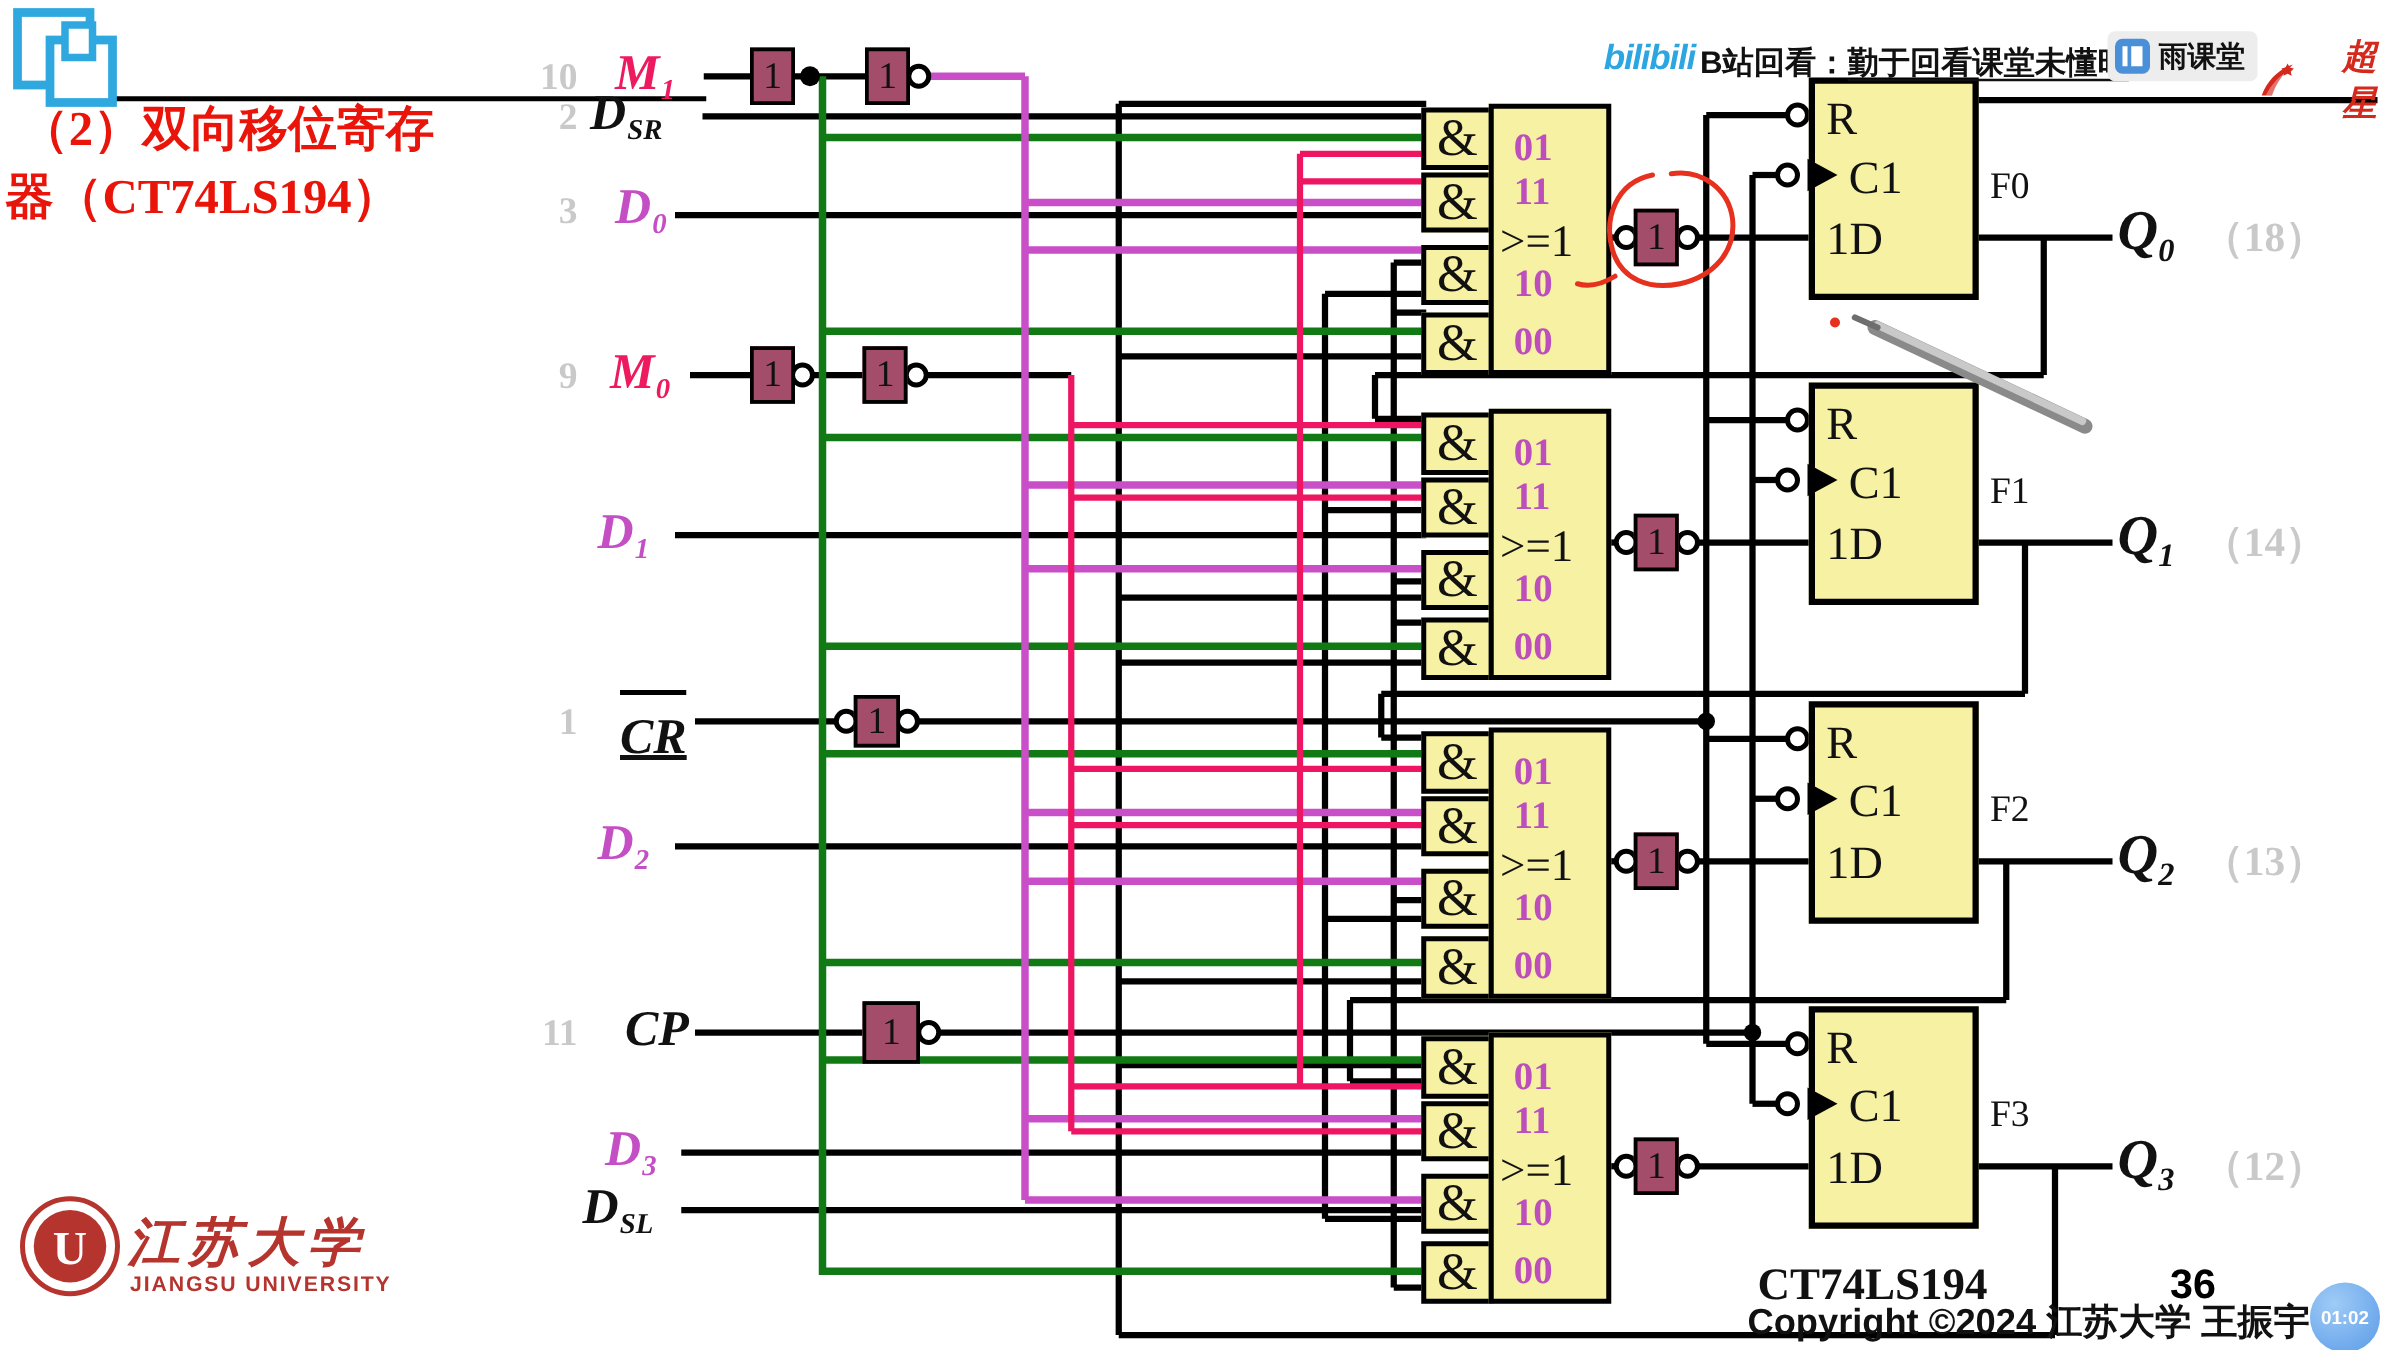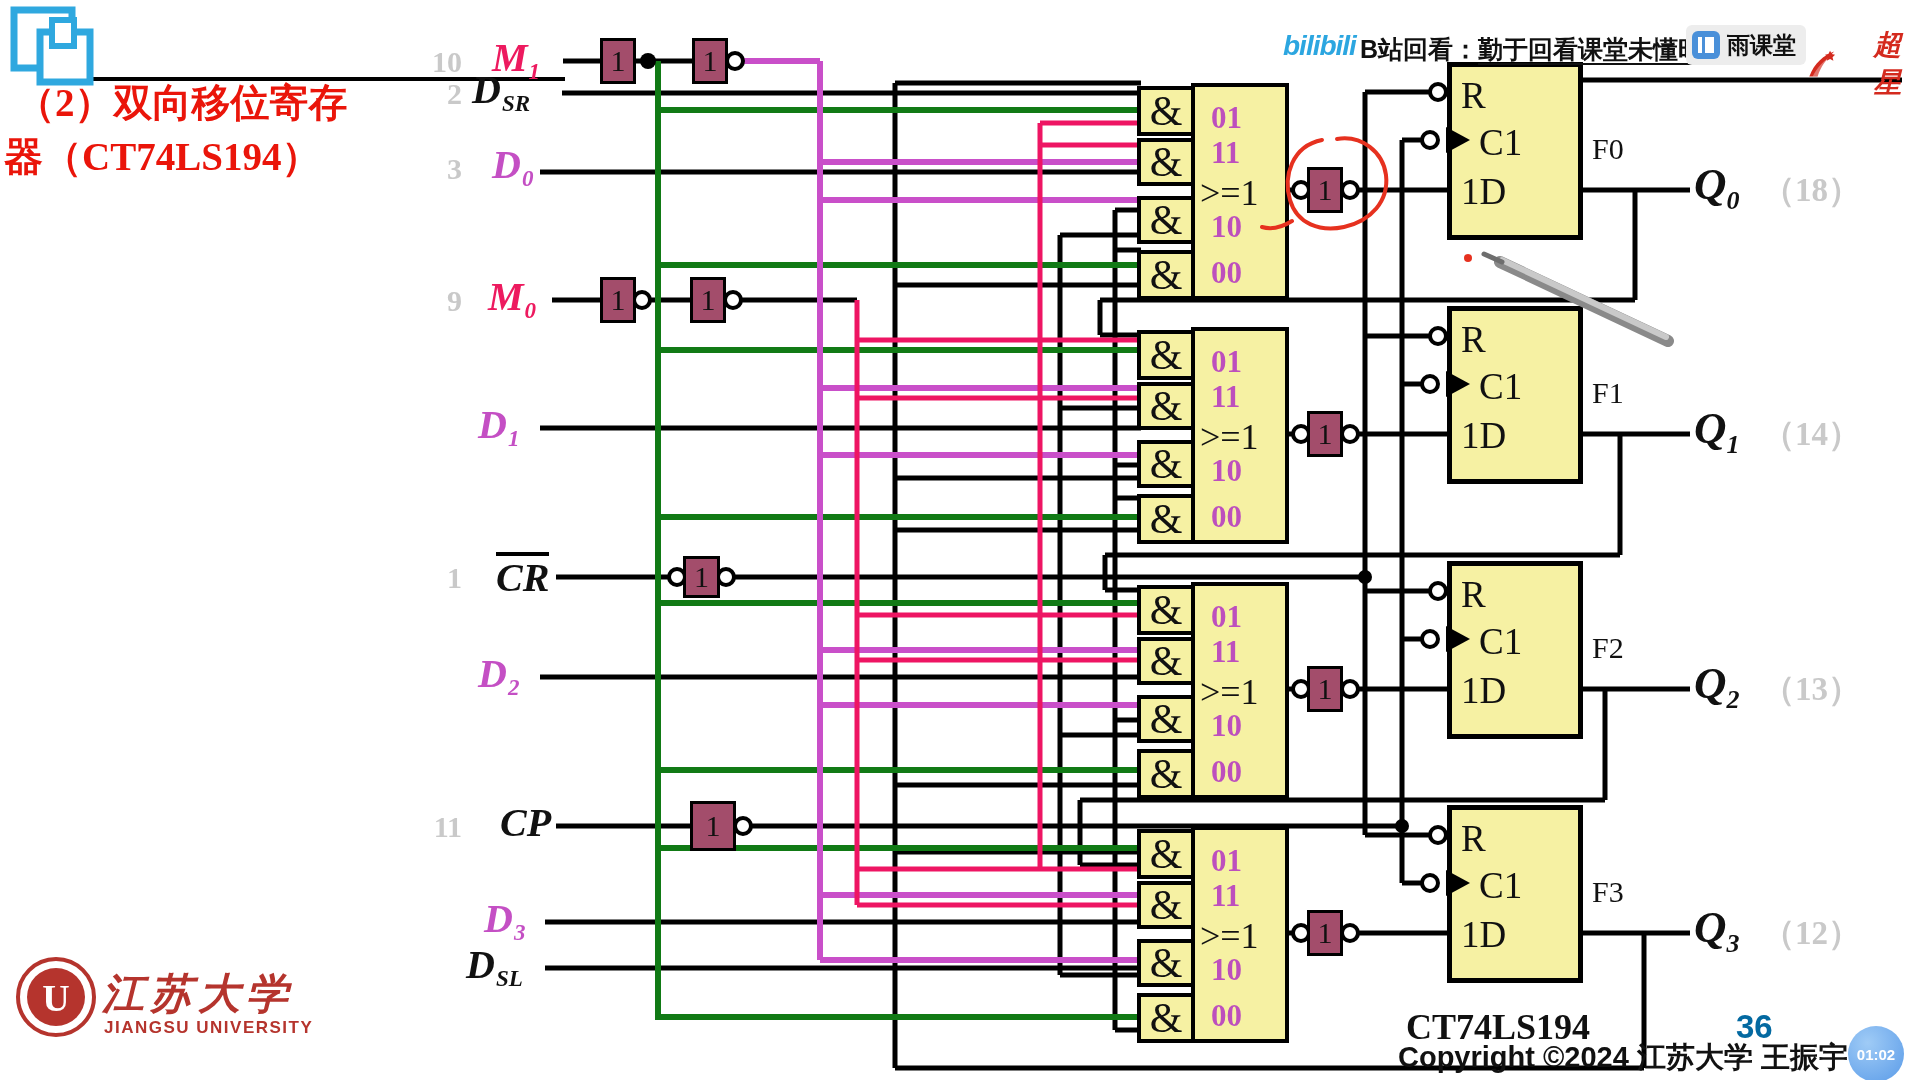--- a/index.html
+++ b/index.html
@@ -28,21 +28,21 @@
   .rain-text{font-size:23px;font-weight:bold;color:#111;}
   .cx-wrap{position:absolute;left:1806px;top:26px;display:flex;align-items:center;gap:4px;z-index:5;}
   .cx-text{font-family:"Liberation Serif",serif;font-style:italic;font-size:28px;font-weight:bold;color:#D42A1E;margin-left:32px;}
 
   
   .pin-num{position:absolute;width:50px;text-align:right;font-family:"Liberation Serif",serif;
            font-size:30px;font-weight:bold;color:#C9C9C9;z-index:3;}
   .sig{position:absolute;font-family:"Liberation Serif",serif;font-style:italic;font-weight:bold;
        font-size:40px;z-index:3;white-space:nowrap;}
   .sig .sub{font-size:23px;vertical-align:-8px;margin-left:1px;}
-  .ovl{display:inline-block;border-top:4px solid #000;padding-top:2px;line-height:1.0;}
+  .ovl{display:inline-block;border-top:4px solid #000;padding-top:13px;line-height:1.0;text-decoration:underline;}
 
   
   .group{position:absolute;left:1137px;width:152px;height:219px;z-index:2;}
   .and-cell{position:absolute;left:0;width:58px;background:#F6F1A3;border:4px solid #000;
             box-sizing:border-box;display:flex;align-items:center;justify-content:center;
             font-family:"Liberation Serif",serif;font-size:42px;color:#111;}
   .ac1{top:5px;height:50px;} .ac2{top:57px;height:48px;} .ac3{top:115px;height:48px;} .ac4{top:169px;height:50px;}
   .or-box{position:absolute;left:54px;top:2px;width:98px;height:217px;background:#F6F1A3;
           border:4px solid #000;box-sizing:border-box;}
   .mode{position:absolute;left:16px;font-family:"Liberation Serif",serif;font-weight:bold;
@@ -65,21 +65,21 @@
         font-size:33px;color:#C9C9C9;z-index:3;white-space:nowrap;}
 
   
   .inv{position:absolute;background:#A34D6B;border:3px solid #000;box-sizing:border-box;
        display:flex;align-items:center;justify-content:center;font-family:"Liberation Serif",serif;
        font-size:30px;color:#111;z-index:2;}
 
   
   .chip-label{position:absolute;left:1406px;top:1006px;font-family:"Liberation Serif",serif;
               font-size:36px;font-weight:bold;color:#111;z-index:3;}
-  .page-num{position:absolute;left:1736px;top:1008px;font-size:33px;font-weight:bold;color:#0369a1;z-index:3;text-align:right;}
+  .page-num{position:absolute;left:1736px;top:1008px;font-size:33px;font-weight:bold;color:#000000;z-index:3;text-align:right;}
   .copyright{position:absolute;left:1398px;top:1038px;font-size:29px;font-weight:bold;color:#111;z-index:3;}
   .uni-cn{position:absolute;left:102px;top:966px;font-family:"Liberation Serif",serif;font-style:italic;
           font-weight:bold;font-size:42px;color:#B5342D;letter-spacing:6px;z-index:3;}
   .uni-en{position:absolute;left:104px;top:1018px;font-size:17px;font-weight:bold;color:#B5342D;
           letter-spacing:1.5px;z-index:3;}
   .timer{position:absolute;left:1848px;top:1026px;width:56px;height:56px;border-radius:50%;
          background:radial-gradient(circle at 35% 30%, #9FCBF6, #5A9BE8);display:flex;align-items:center;
          justify-content:center;color:#fff;font-size:15px;font-weight:bold;z-index:6;}
 </style>
 </head>

